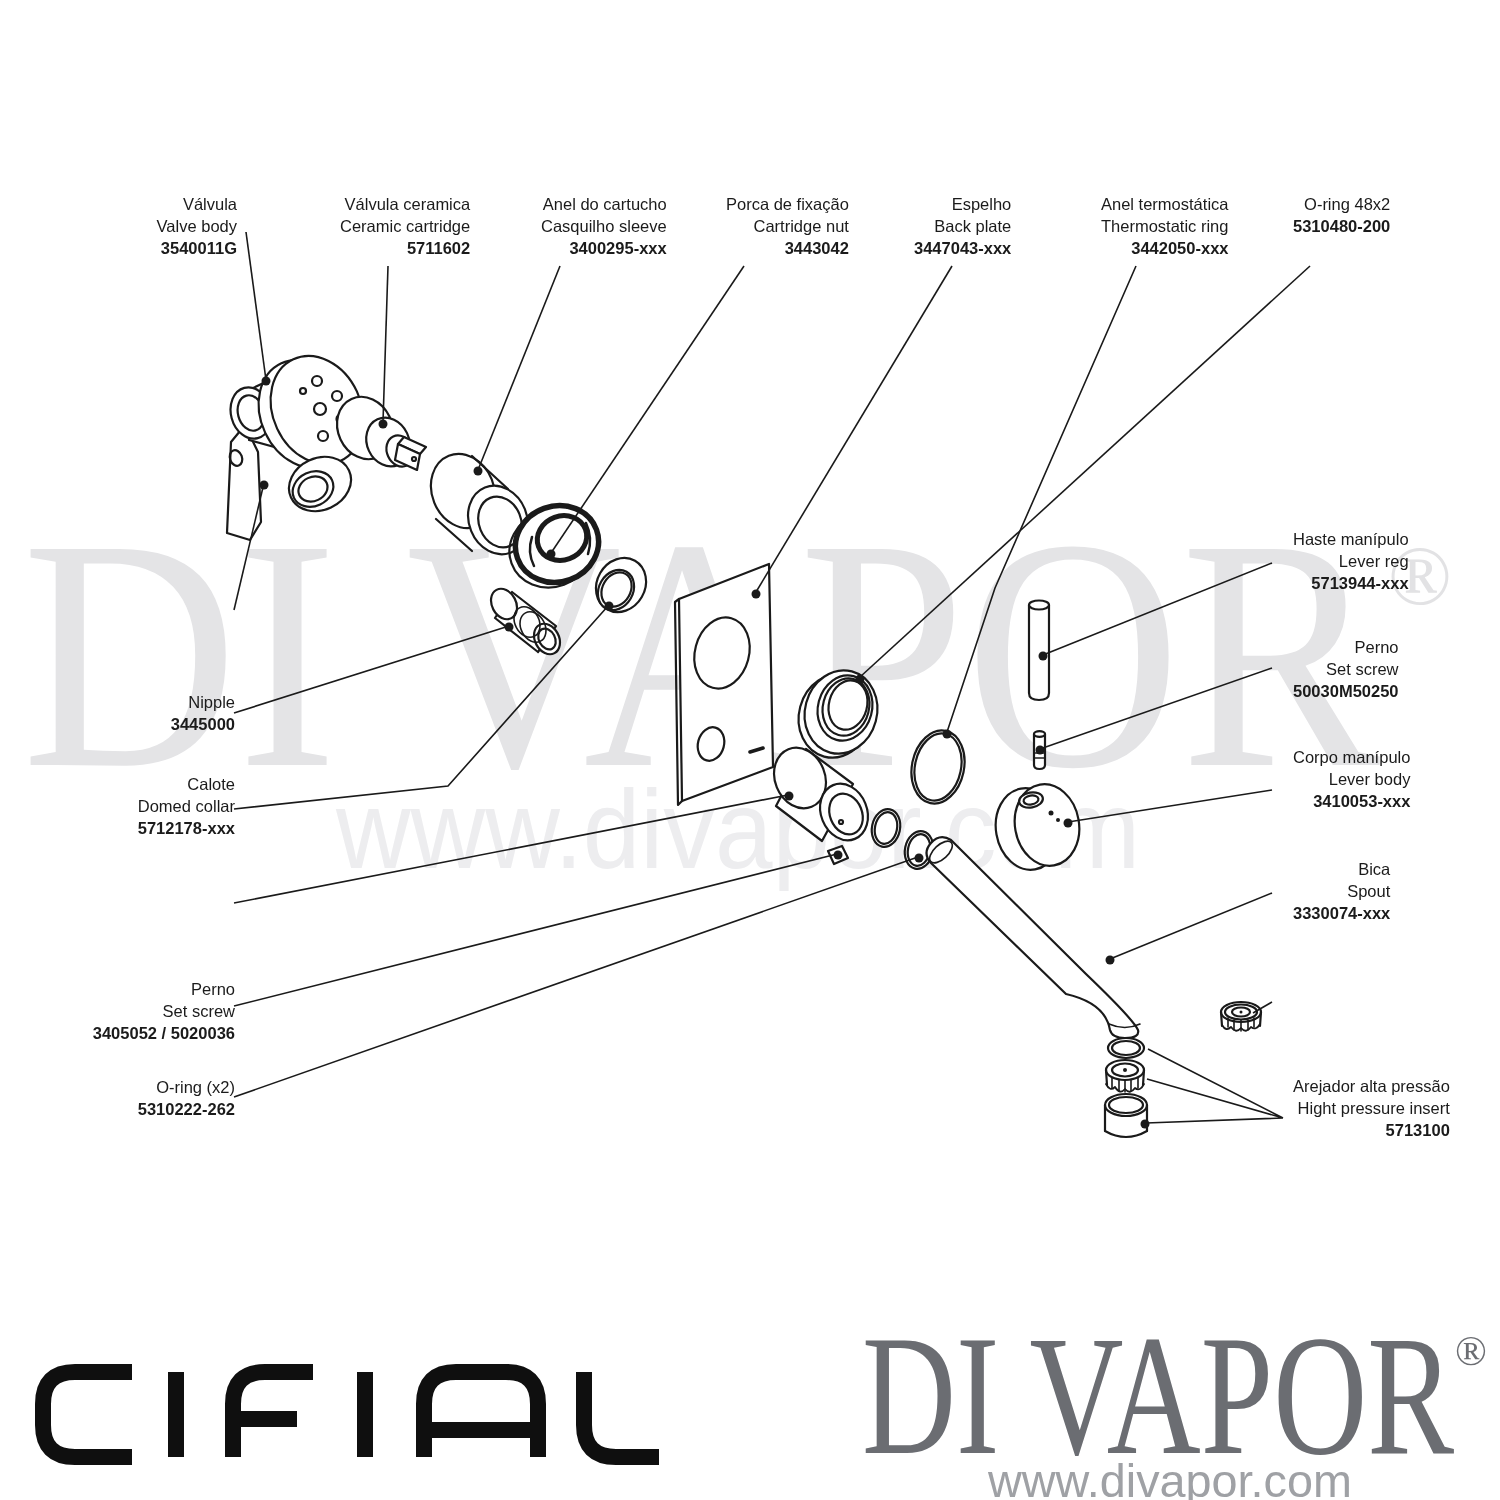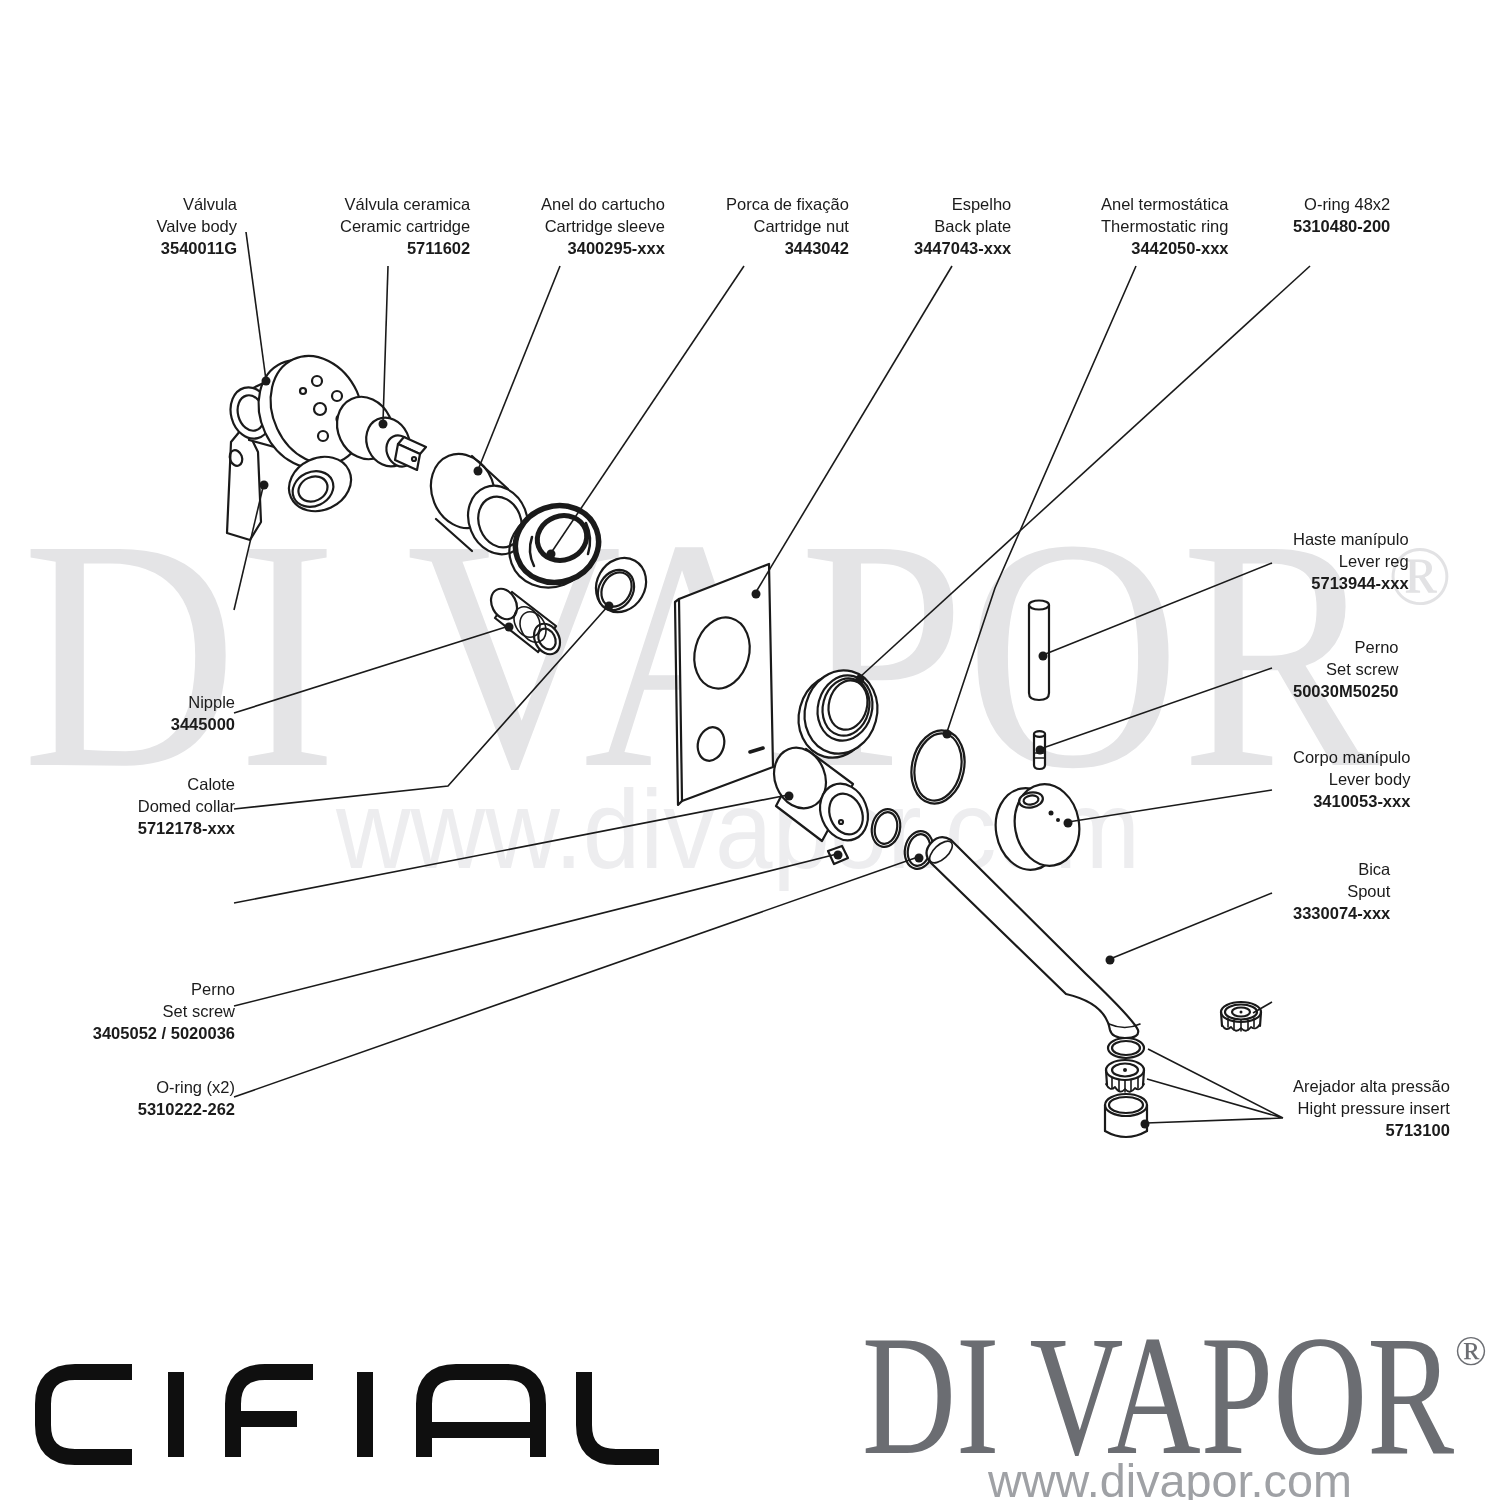--- a/index.html
+++ b/index.html
@@ -231,21 +231,21 @@
     <div>Valve body</div>
     <div class="code">3540011G</div>
   </div>
   <div class="lbl la" style="top:193px;left:340px">
     <div>Válvula ceramica</div>
     <div>Ceramic cartridge</div>
     <div class="code">5711602</div>
   </div>
   <div class="lbl la" style="top:193px;left:541px">
     <div>Anel do cartucho</div>
-    <div>Cartridge sleeve</div>
+    <div>Casquilho sleeve</div>
     <div class="code">3400295-xxx</div>
   </div>
   <div class="lbl la" style="top:193px;left:726px">
     <div>Porca de fixação</div>
     <div>Cartridge nut</div>
     <div class="code">3443042</div>
   </div>
   <div class="lbl la" style="top:193px;left:914px">
     <div>Espelho</div>
     <div>Back plate</div>

